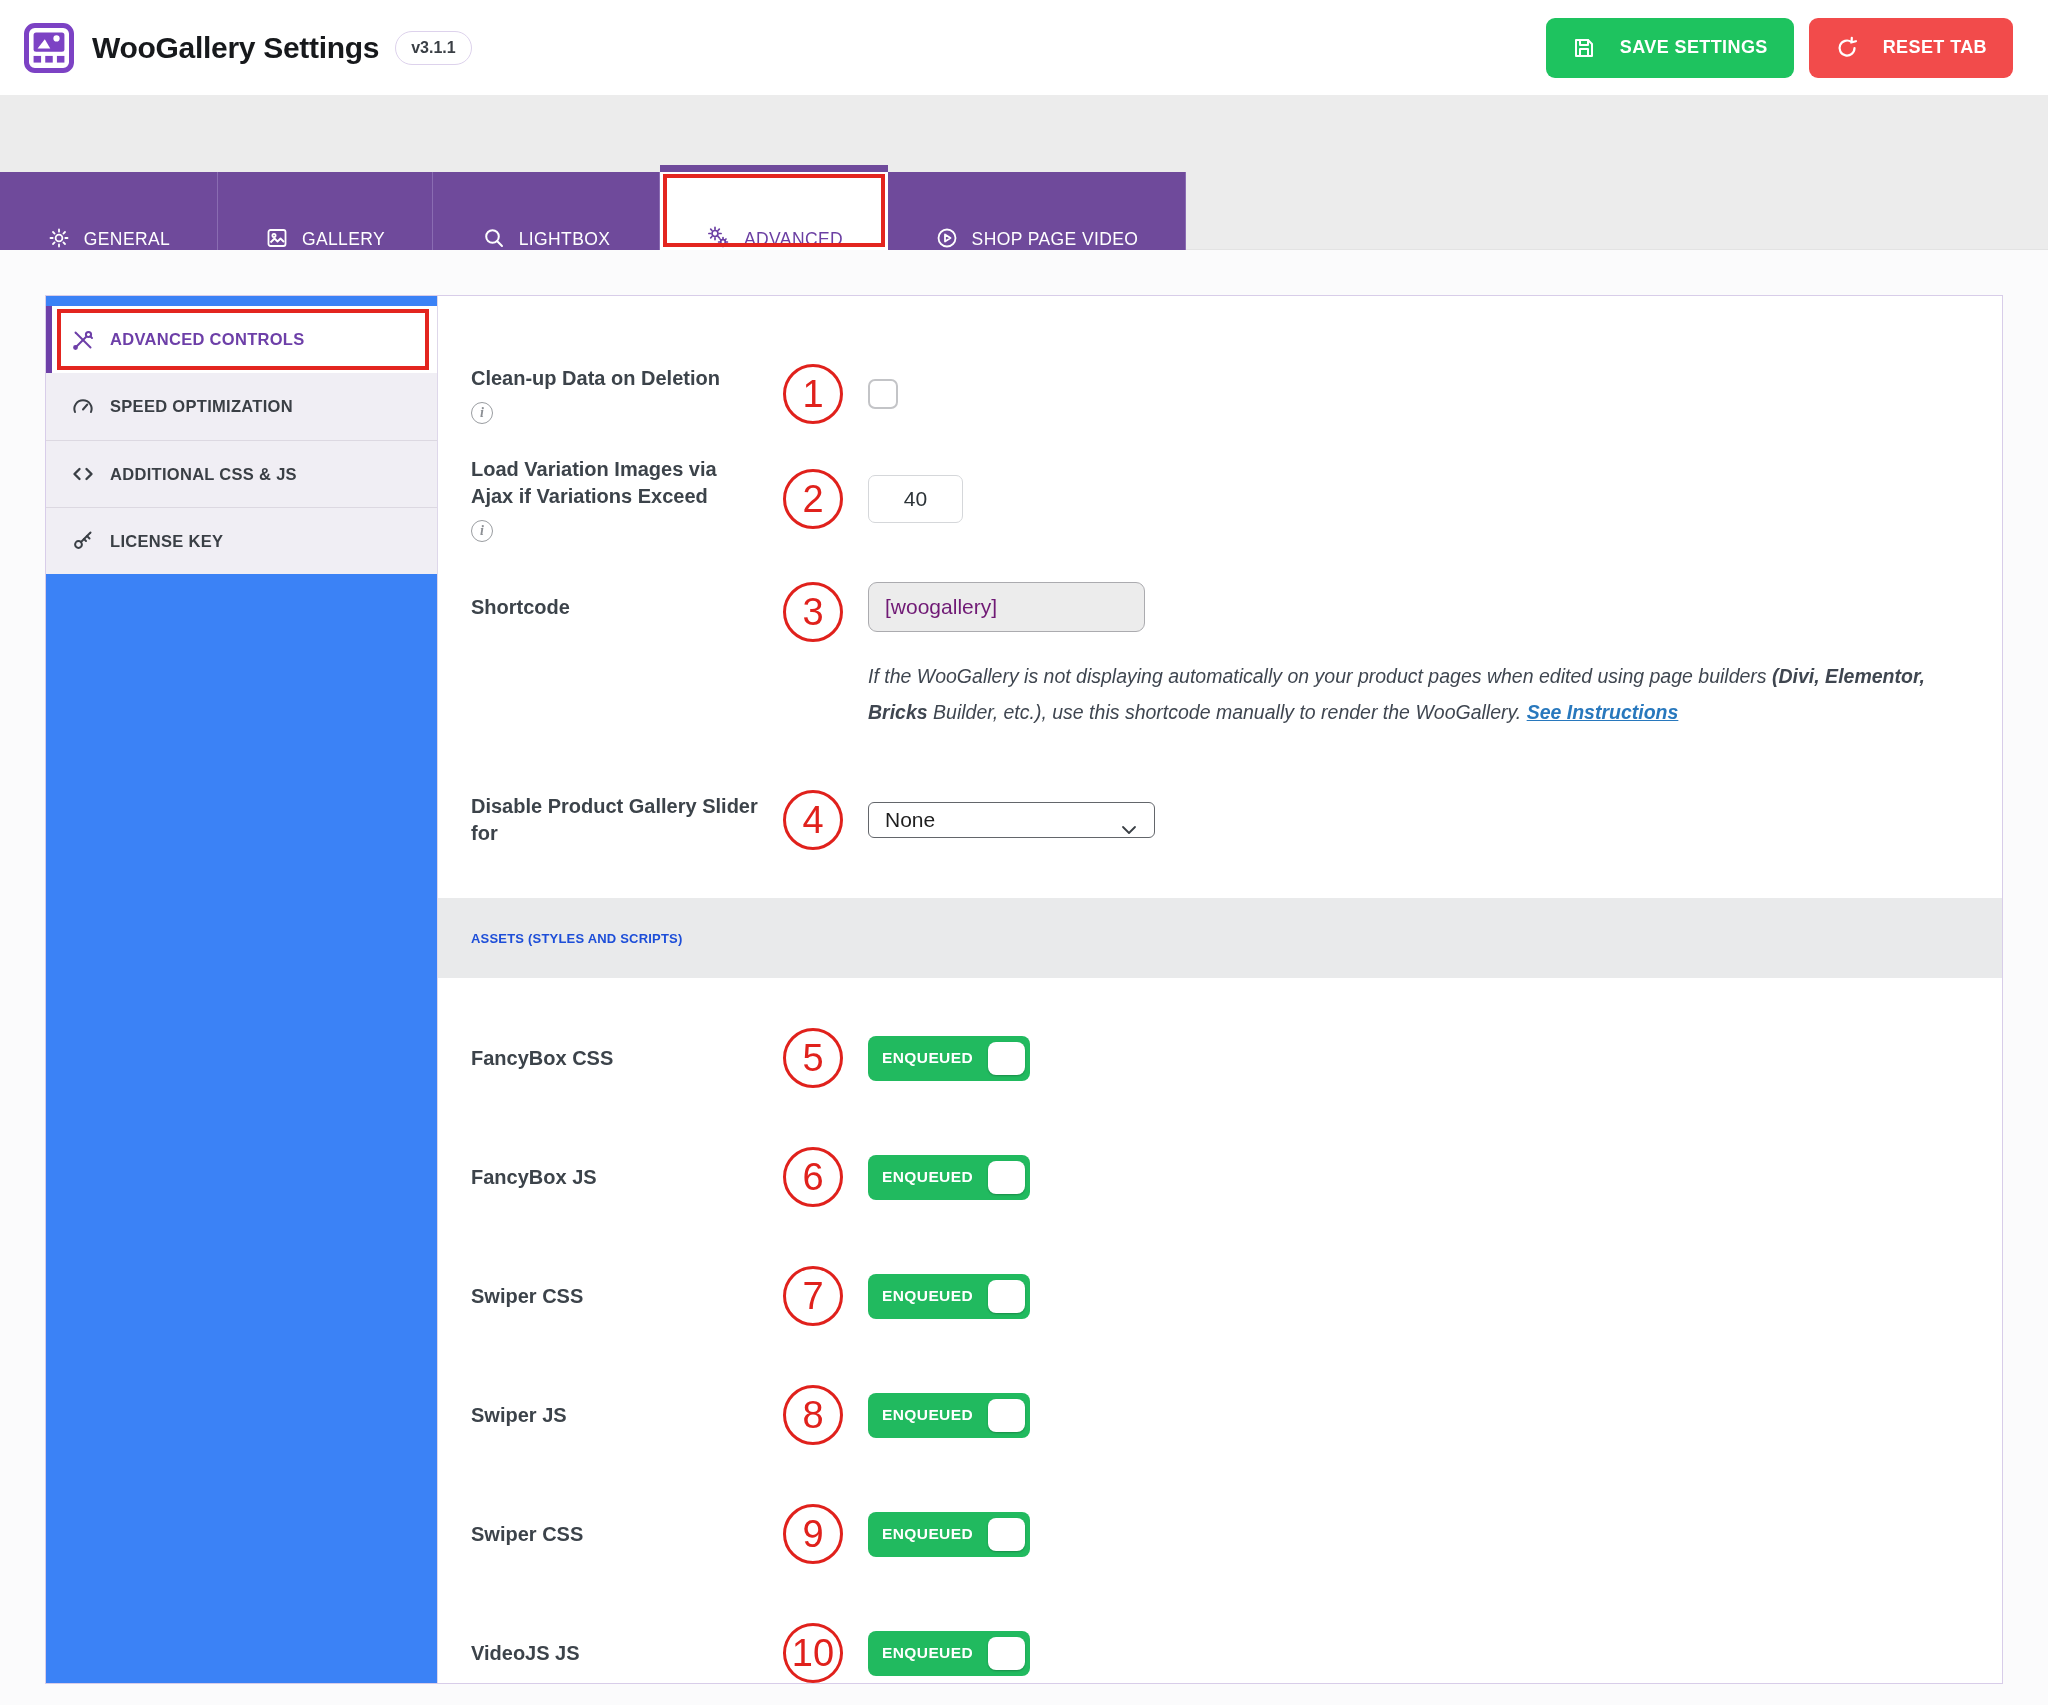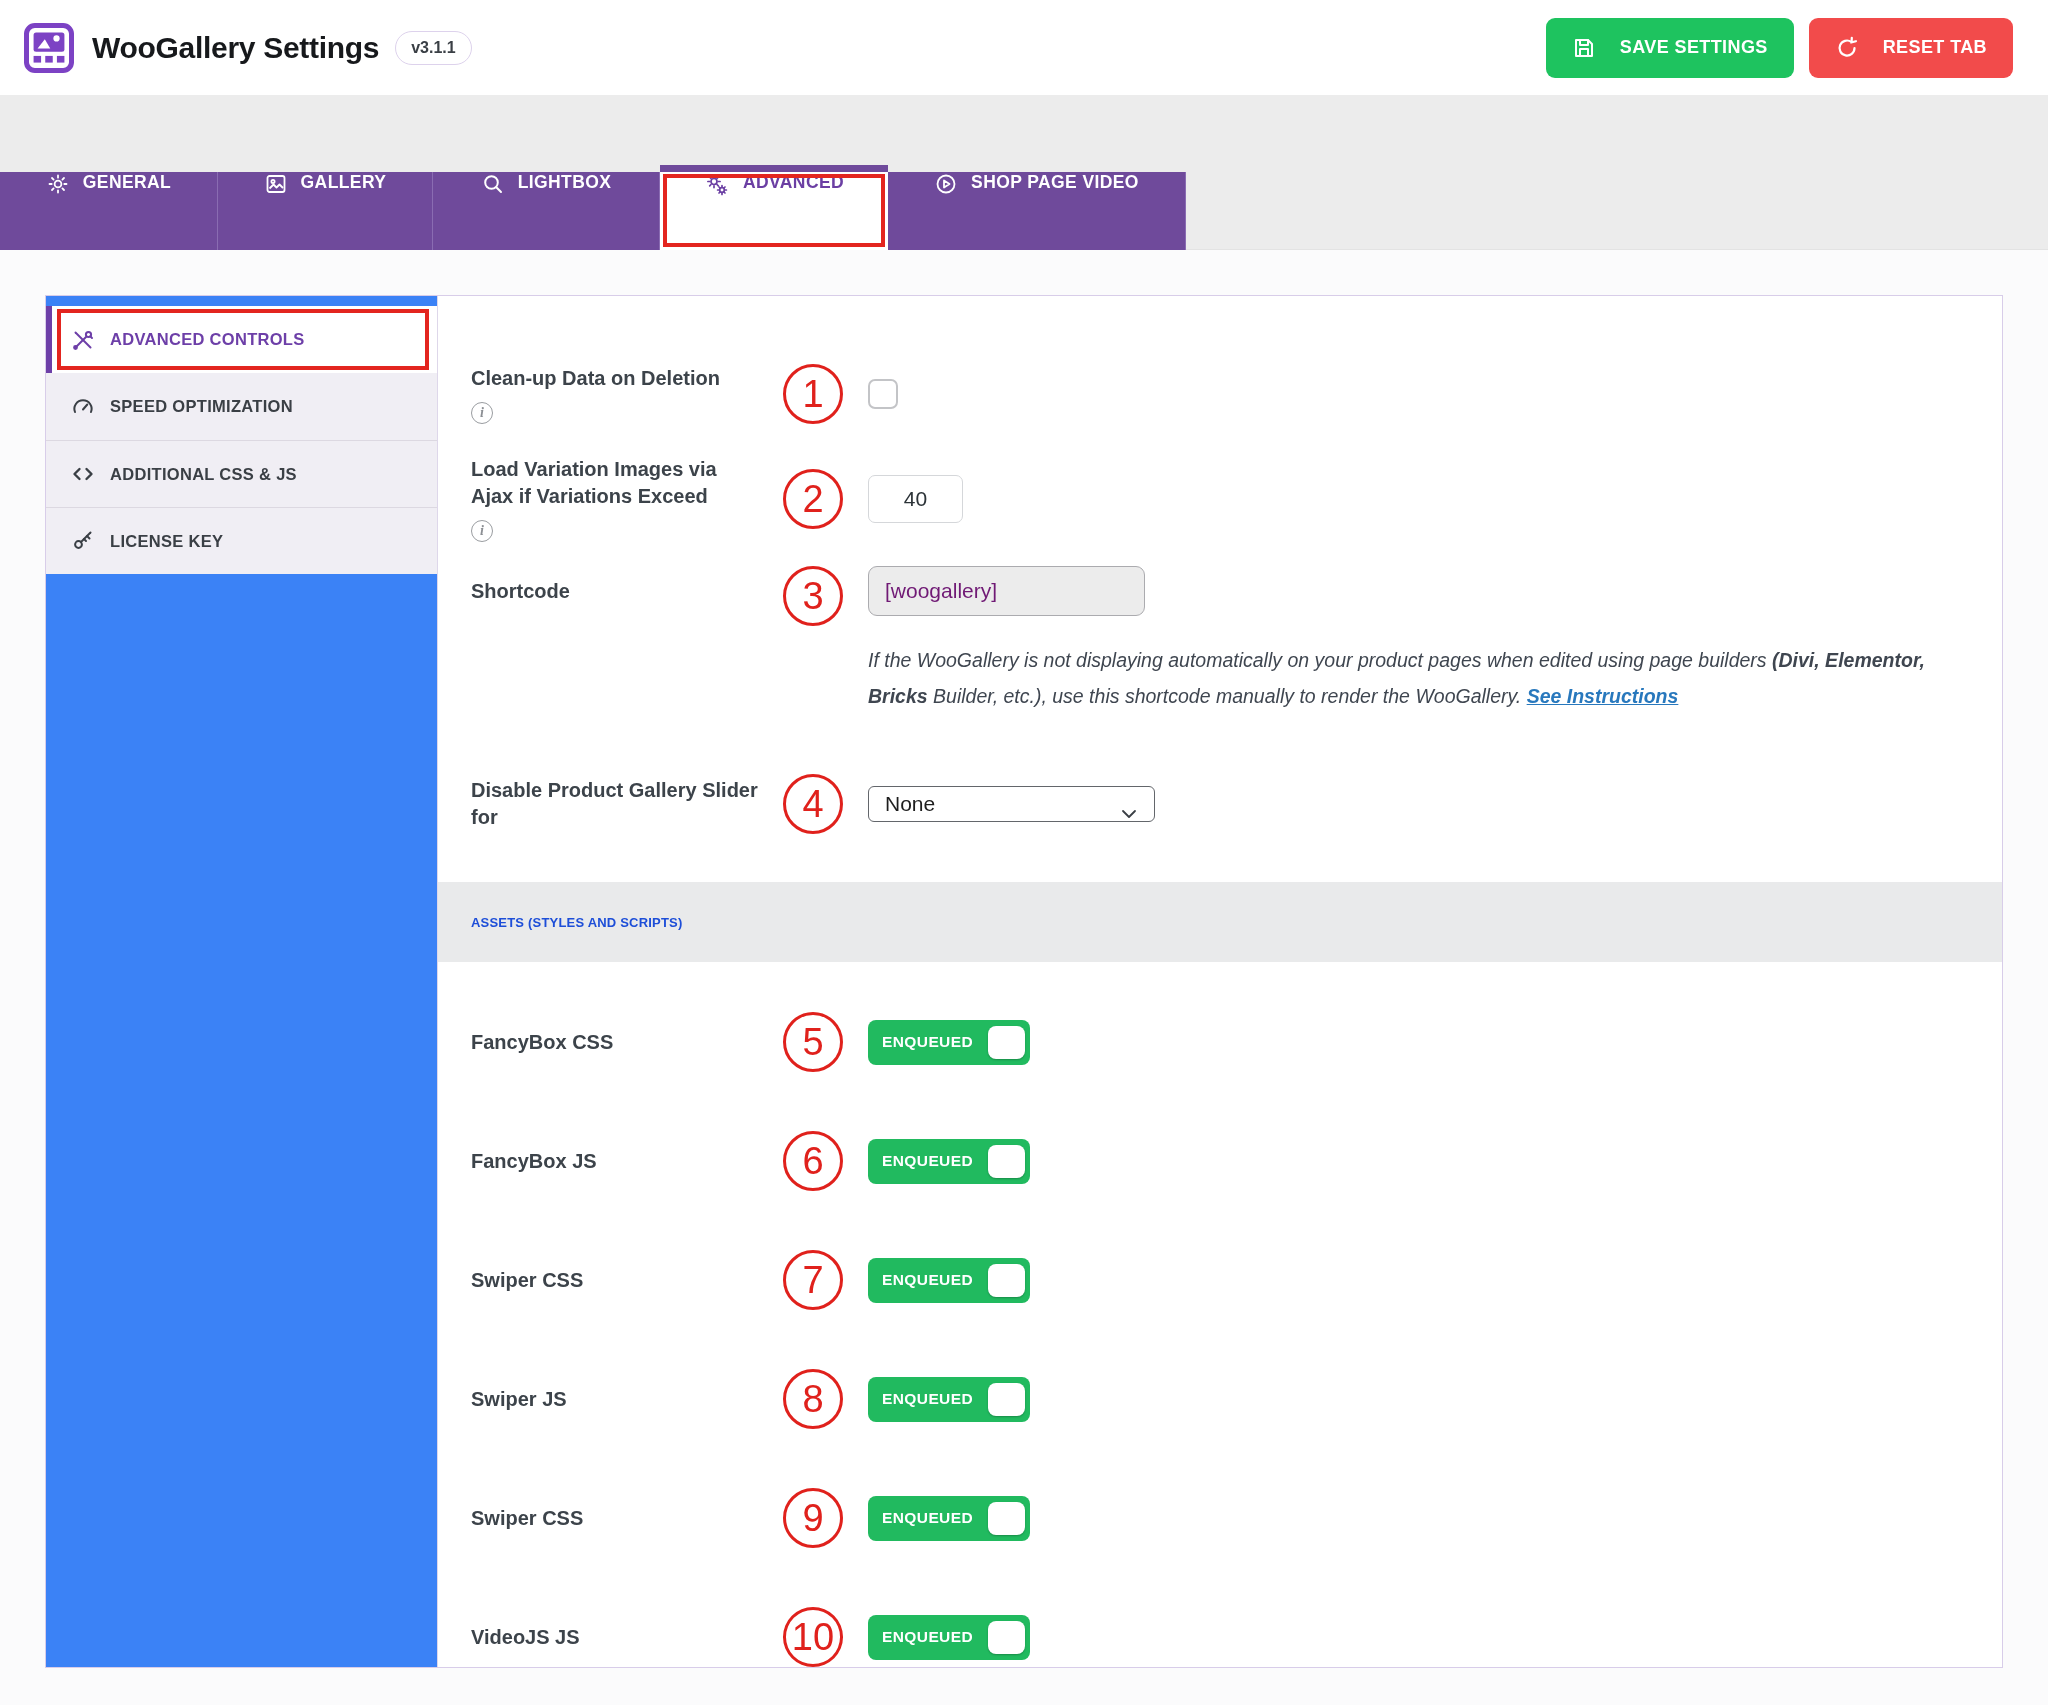--- a/index.html
+++ b/index.html
@@ -16,22 +16,22 @@
   .btn { display:flex; align-items:center; gap:24px; height:60px; padding:0 26px; border:none; border-radius:9px;
          font-size:18px; font-weight:700; color:#fff; letter-spacing:0.4px; cursor:pointer;
          font-family:"Liberation Sans","DejaVu Sans",sans-serif; }
   .btn-save { background:#1ec35f; }
   .btn-reset { background:#f24b4b; }
   .btn svg { display:block; }
 
   
   .grey-strip { height:77px; background:#ececec; }
   .tab-strip { height:78px; background:#ececec; display:flex; border-bottom:1px solid #e3e3e3; }
-  .tab { display:flex; align-items:flex-start; justify-content:center; gap:13px; height:78px;
-         background:#6f4a9b; color:#ffffff; font-size:17.5px; font-weight:700; letter-spacing:0.4px;
+  .tab { display:flex; align-items:flex-end; justify-content:center; gap:13px; height:78px;
+         background:#6f4a9b; color:#ffffff; font-size:17.5px; font-weight:400; letter-spacing:0.4px;
          border-right:1px solid #8a6cb2; cursor:pointer; }
   .tab svg { display:block; }
   .tab.w1 { width:218px; } .tab.w2 { width:215px; } .tab.w3 { width:227px; } .tab.w4 { width:298px; }
   .tab.active { width:228px; background:#ffffff; color:#6b3fa3; position:relative; margin-top:-7px; height:85px;
                 border-top:7px solid #6f4a9b; border-right:none; }
   .tab-anno-box { position:absolute; left:3px; right:3px; top:2px; bottom:3px;
                   border:4px solid #e3251f; pointer-events:none; }
 
   
   .panel-wrap { padding:45px 45px 0 45px; }
@@ -84,21 +84,21 @@
   .assets-bar { height:80px; background:#e9eaeb; display:flex; align-items:center; padding-left:33px;
                 margin:48px 0 50px 0; }
   .assets-title { font-size:13px; font-weight:700; color:#1d4ed8; letter-spacing:0.2px; }
 
   .toggle { width:162px; height:45px; background:#21ba5f; border-radius:8px; position:relative;
             display:flex; align-items:center; padding-left:14px; cursor:pointer;text-align:center; }
   .toggle-text { color:#fff; font-size:15.5px; font-weight:700; letter-spacing:0.4px; }
   .toggle-knob { position:absolute; right:5px; top:6px; width:37px; height:33px; background:#fff;
                  border-radius:8px; box-shadow:0 1px 2px rgba(0,0,0,0.25); }
 
-  .mb30 { margin-bottom:32px; } .mb55 { margin-bottom:24px; } .mb60 { margin-bottom:60px; }
+  .mb30 { margin-bottom:32px; } .mb55 { margin-bottom:40px; } .mb60 { margin-bottom:60px; }
   .mbToggle { margin-bottom:59px; }
 </style>
 </head>
 <body>
 
 <div class="page">
 
   <div class="header">
     <span class="logo">
       <svg width="50" height="50" viewBox="0 0 24 24">

